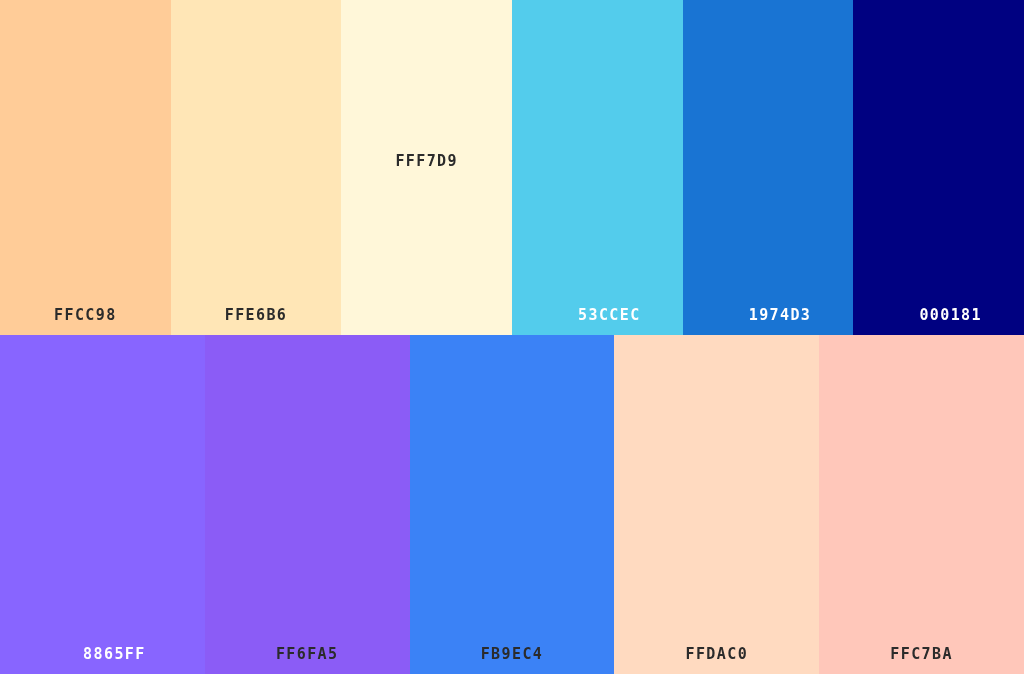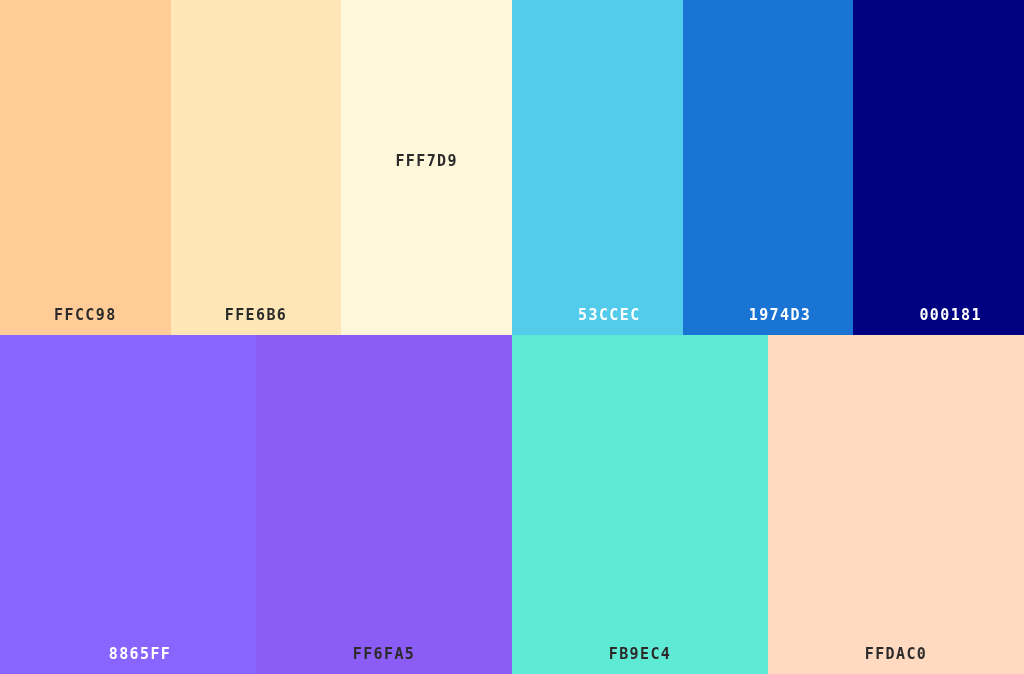--- a/index.html
+++ b/index.html
@@ -88,20 +88,23 @@
         <span class="swatch-label">000181</span>
       </div>
     </div>
     <div class="palette-row row-bottom">
       <div class="swatch label-light" style="background: rgb(136, 101, 255);">
         <span class="swatch-label">8865FF</span>
       </div>
       <div class="swatch label-dark" style="background: #8b5cf6;">
         <span class="swatch-label">FF6FA5</span>
       </div>
-      <div class="swatch label-dark" style="background: #5eead4;">
+      <div class="swatch label-dark" style="background: #3b82f6;">
         <span class="swatch-label">FB9EC4</span>
       </div>
       <div class="swatch label-dark" style="background: rgb(255, 218, 192);">
         <span class="swatch-label">FFDAC0</span>
       </div>
+      <div class="swatch label-dark" style="background: rgb(255, 199, 186);">
+        <span class="swatch-label">FFC7BA</span>
+      </div>
     </div>
   </div>
 
 </body></html>

